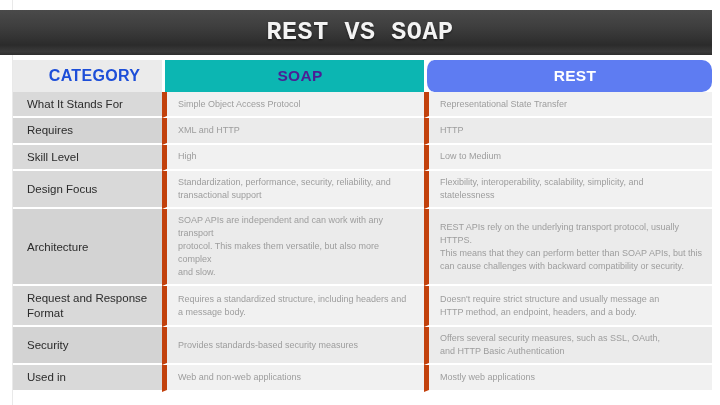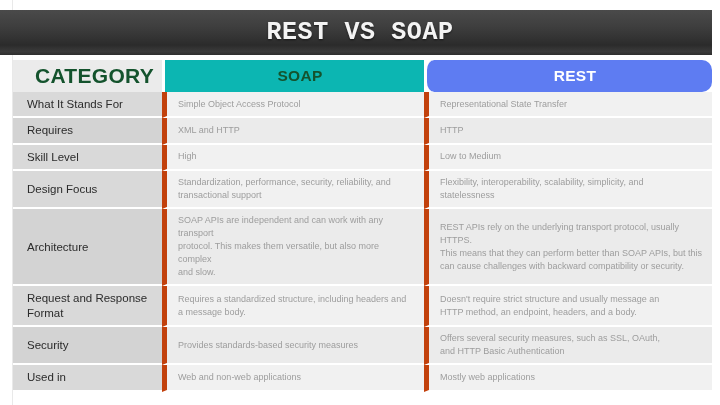--- a/index.html
+++ b/index.html
@@ -73,30 +73,30 @@
     box-sizing: border-box;
   }
 
   col.col-cat { width: 149px; }
   col.col-soap { width: 262px; }
   col.col-rest { width: 288px; }
 
   
   .hdr-cat {
     background: #ebebeb;
-    color: #14532d;
-    font-size: 21px;
+    color: #1d4ed8;
+    font-size: 16px;
     font-weight: bold;
     letter-spacing: 0.3px;
     height: 32px;
     padding: 0 0 0 14px !important;
   }
   .hdr-soap {
     background: #0cb6b2;
-    color: #14532d;
+    color: #4c1d95;
     font-size: 15.5px;
     font-weight: bold;
     letter-spacing: 0.3px;
     height: 32px;
     padding: 0 0 0 11px !important;
     border-left: 3px solid #ffffff;
   }
   .hdr-rest {
     background: #5e7cf2;
     color: #ffffff;

